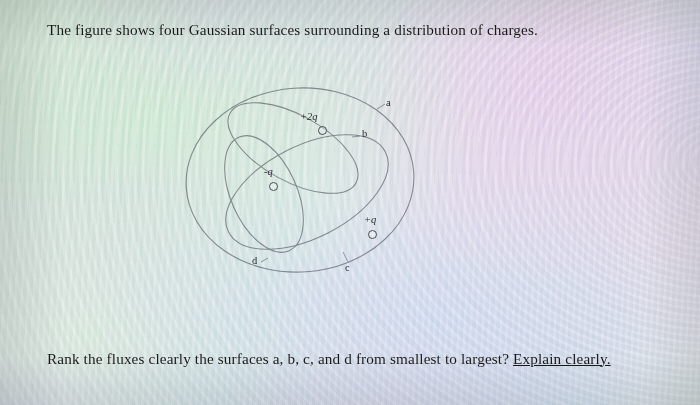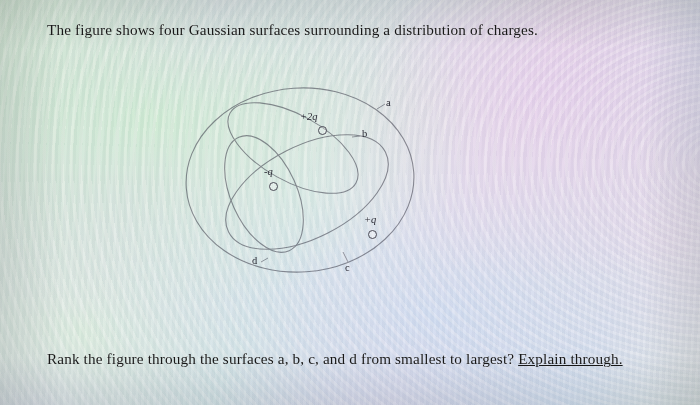--- a/index.html
+++ b/index.html
@@ -164,17 +164,17 @@
     <div class="fig-label" style="left:92px; top:104px;">-q</div>
     <div class="fig-label" style="left:192px; top:152px;">+q</div>
 
     <div class="fig-label plain" style="left:214px; top:35px;">a</div>
     <div class="fig-label plain" style="left:190px; top:66px;">b</div>
     <div class="fig-label plain" style="left:173px; top:200px;">c</div>
     <div class="fig-label plain" style="left:80px; top:193px;">d</div>
   </div>
 
   <div class="text-block" id="question-text">
-    <span>Rank the figure through the surfaces a, b, c, and d from smallest to largest?</span>
-    <span class="underline">Explain through.</span>
+    <span>Rank the fluxes clearly the surfaces a, b, c, and d from smallest to largest?</span>
+    <span class="underline">Explain clearly.</span>
   </div>
 
 </div>
 
 </body></html>

